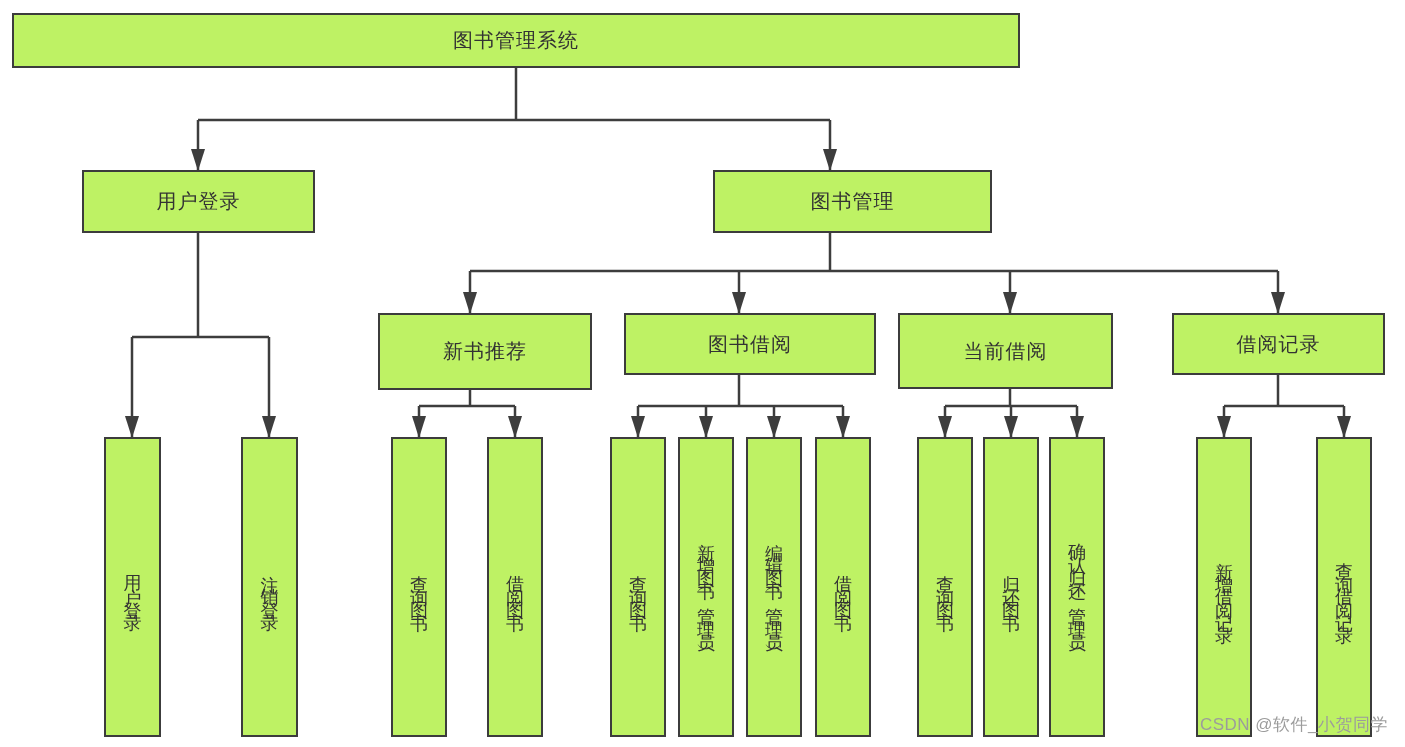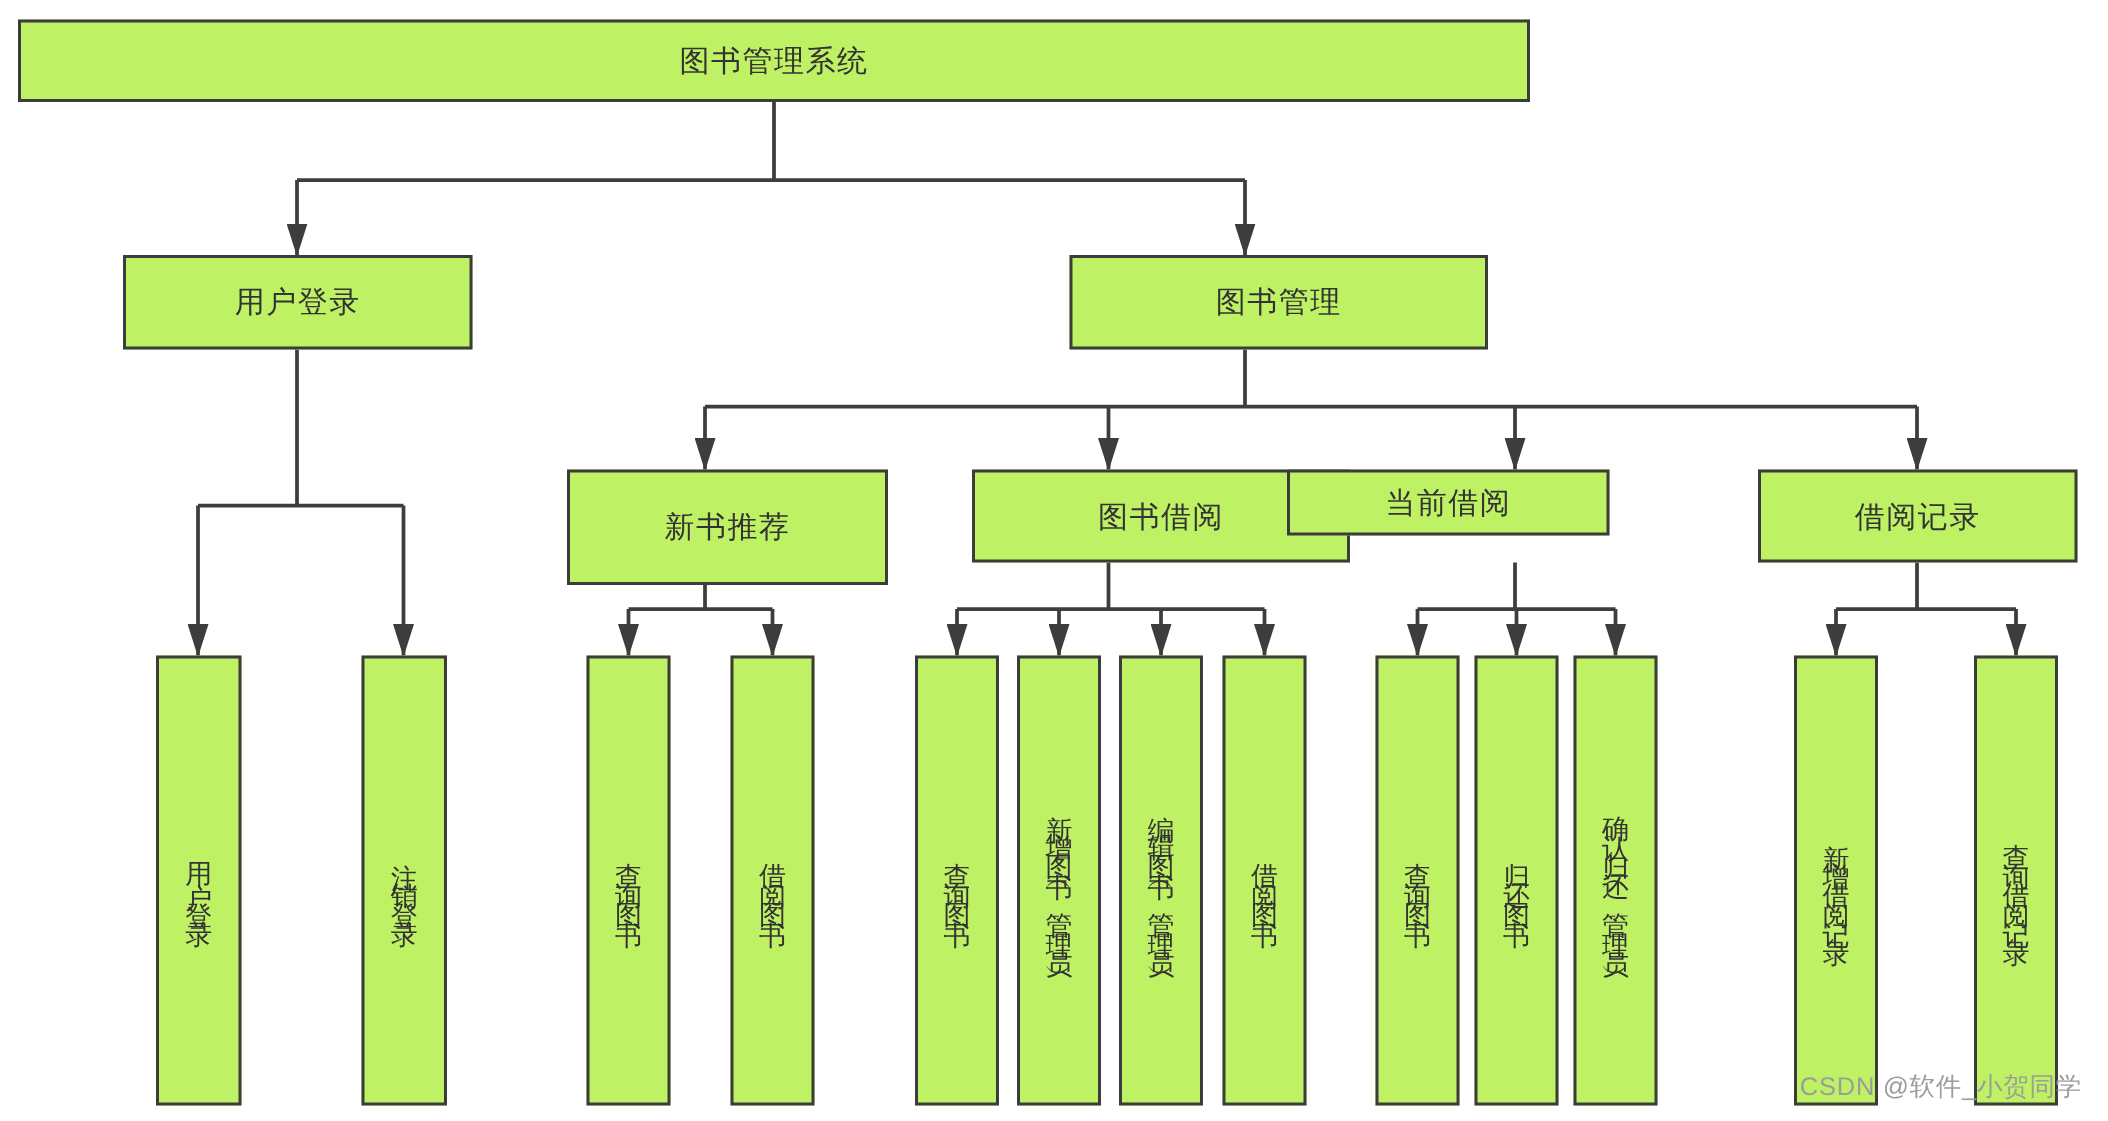--- a/index.html
+++ b/index.html
@@ -119,24 +119,24 @@
   <div class="node h" style="left:82px;top:170px;width:233px;height:63px">
     <span>用户登录</span>
   </div>
   <div class="node h" style="left:713px;top:170px;width:279px;height:63px">
     <span>图书管理</span>
   </div>
 
   <div class="node h" style="left:378px;top:313px;width:214px;height:77px">
     <span>新书推荐</span>
   </div>
-  <div class="node h" style="left:648px;top:313px;width:252px;height:62px">
+  <div class="node h" style="left:624px;top:313px;width:252px;height:62px">
     <span>图书借阅</span>
   </div>
-  <div class="node h" style="left:858px;top:313px;width:215px;height:44px">
+  <div class="node h" style="left:898px;top:313px;width:215px;height:76px">
     <span>当前借阅</span>
   </div>
   <div class="node h" style="left:1172px;top:313px;width:213px;height:62px">
     <span>借阅记录</span>
   </div>
 
   <div class="node v" style="left:104px;top:437px;width:57px;height:300px">
     <span>用户登录</span>
   </div>
   <div class="node v" style="left:241px;top:437px;width:57px;height:300px">

